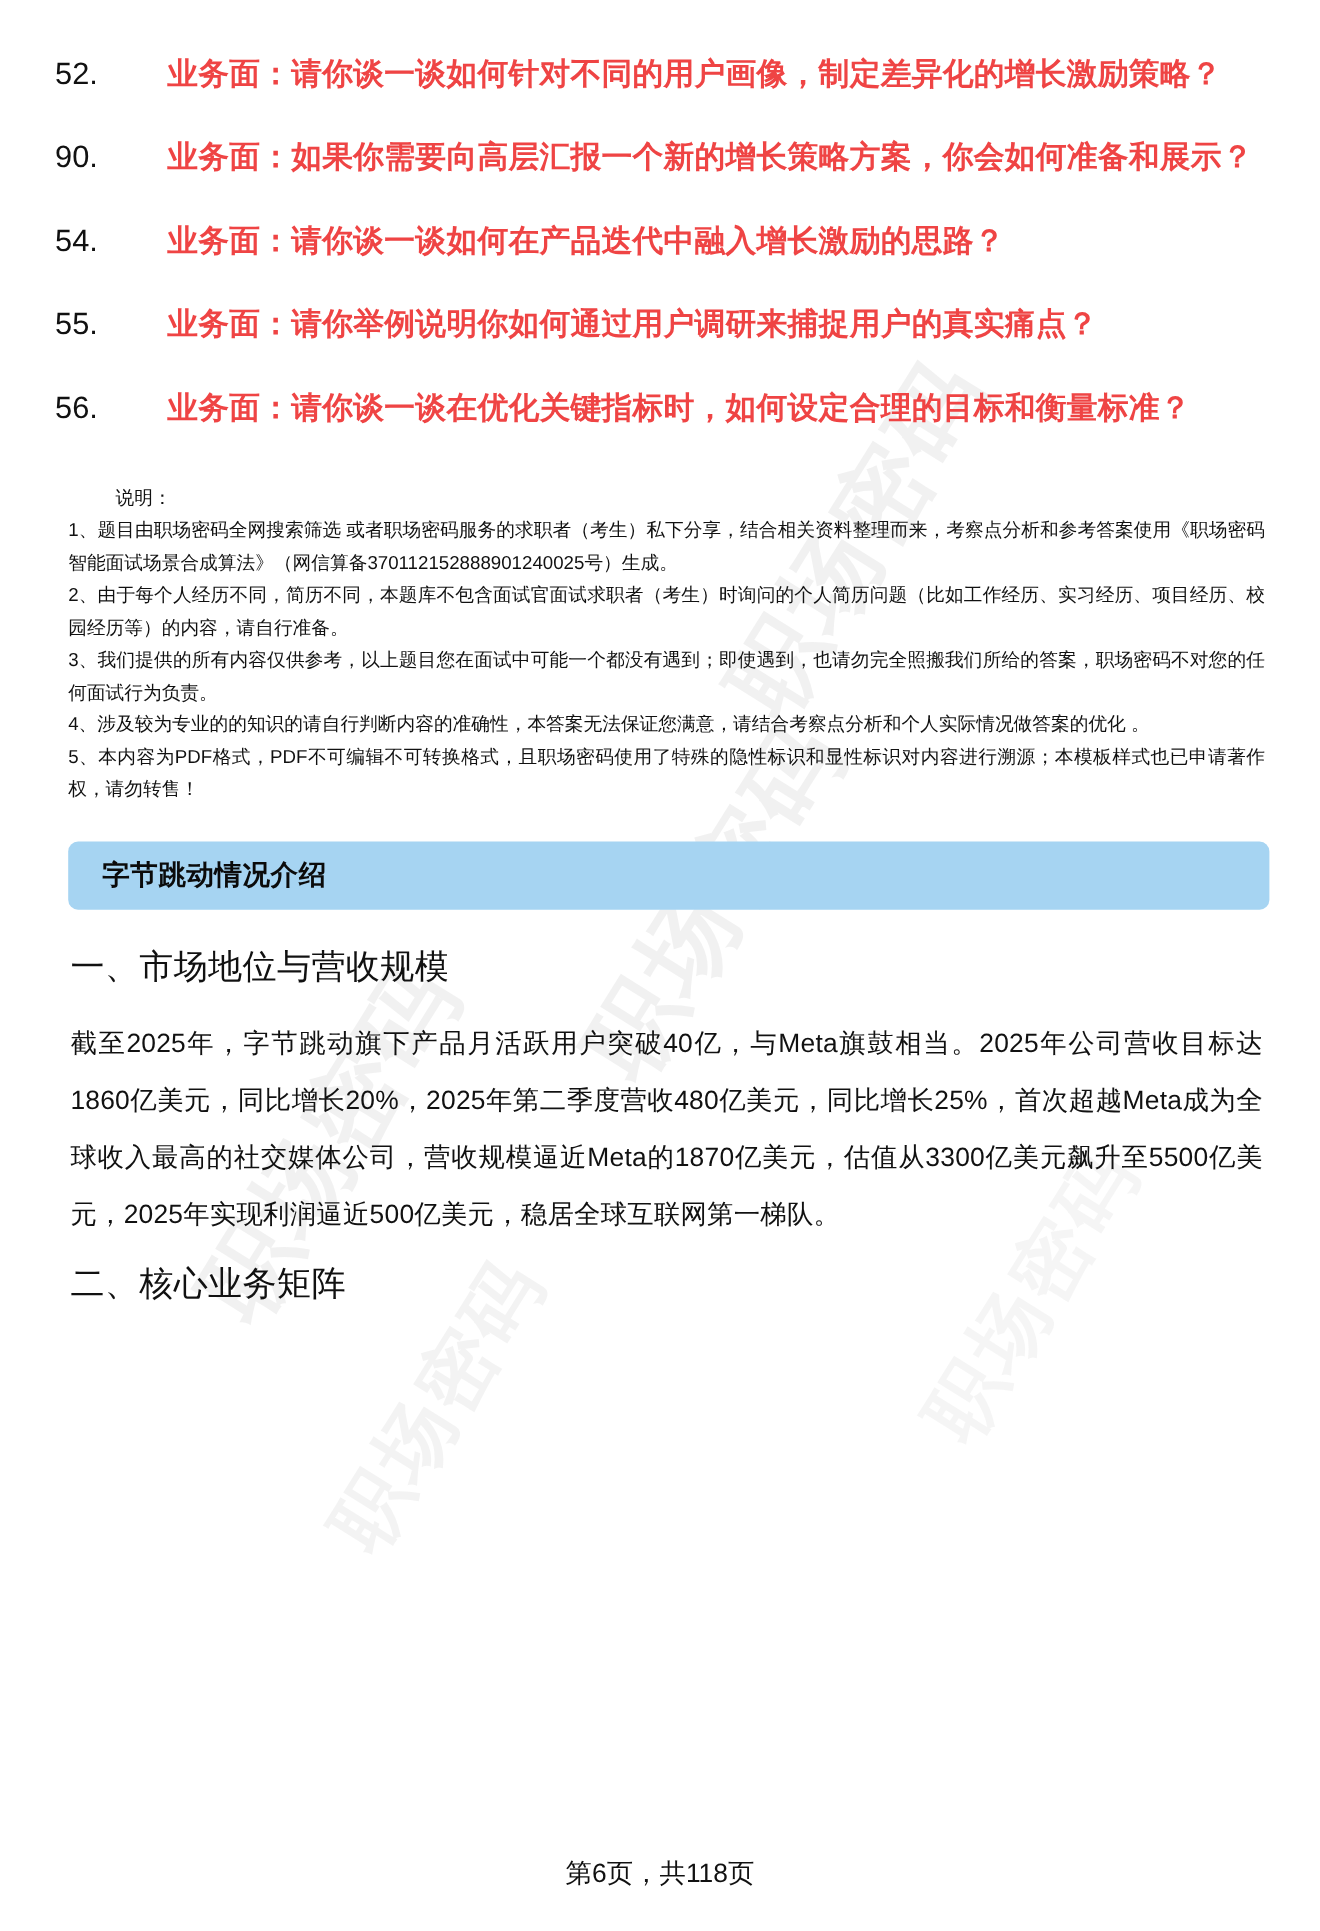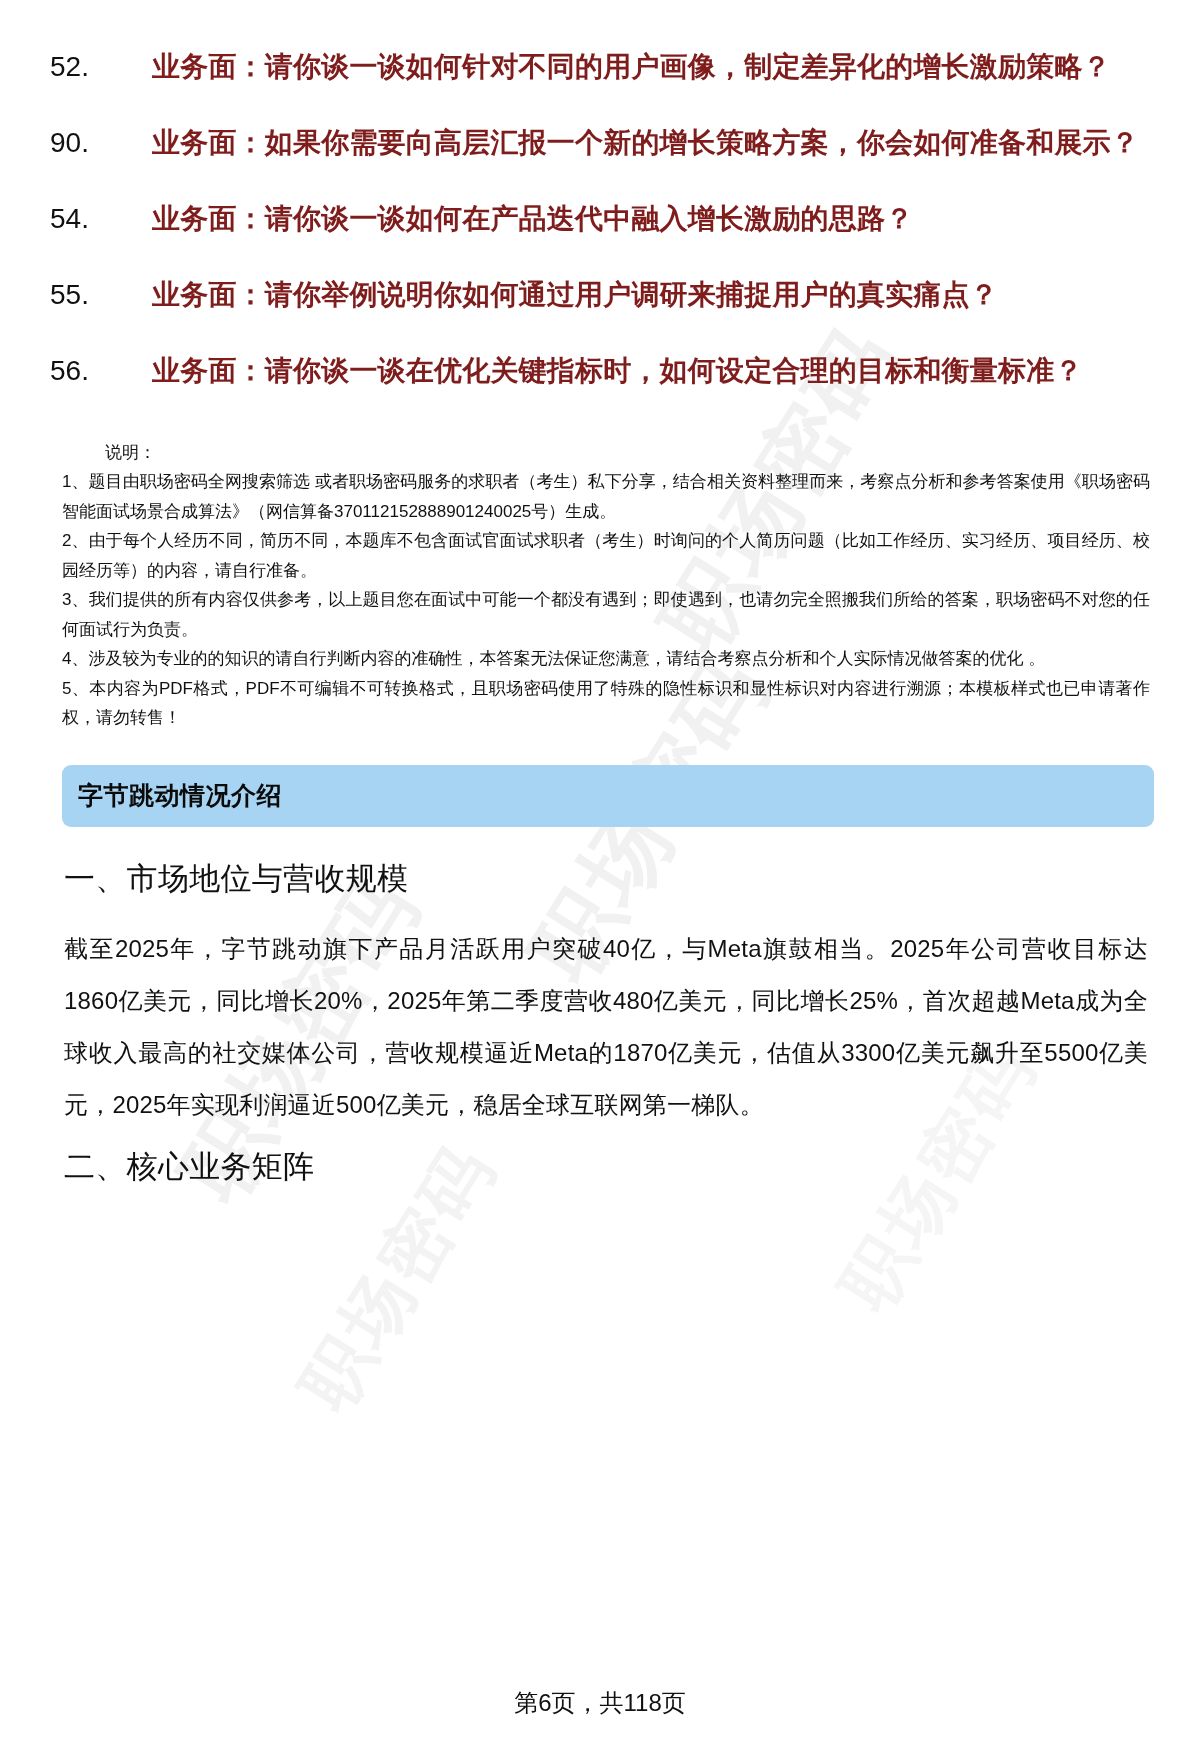--- a/index.html
+++ b/index.html
@@ -68,21 +68,21 @@
     color: #111;
     text-align: left;
     padding-left: 6px;
     letter-spacing: 0px;
   }
   .q-text {
     flex: 1 1 auto;
     font-size: 28px;
     line-height: 46px;
     font-weight: 700;
-    color: #7f1d1d;
+    color: #ef4444;
     letter-spacing: 0.2px;
   }
 
   
   .notes {
     padding: 14px 50px 0 62px;
   }
   .notes-title {
     font-size: 17px;
     line-height: 29px;
@@ -96,21 +96,21 @@
     text-align: justify;
   }
 
   
   .section-banner {
     margin: 32px 46px 0 62px;
     height: 62px;
     border-radius: 9px;
     display: flex;
     align-items: center;
-    padding-left: 16px;
+    padding-left: 31px;
   }
   .section-banner-text {
     font-size: 25px;
     font-weight: 700;
     color: #0b0b0b;
     letter-spacing: 0.5px;
   }
 
   
   .content {

